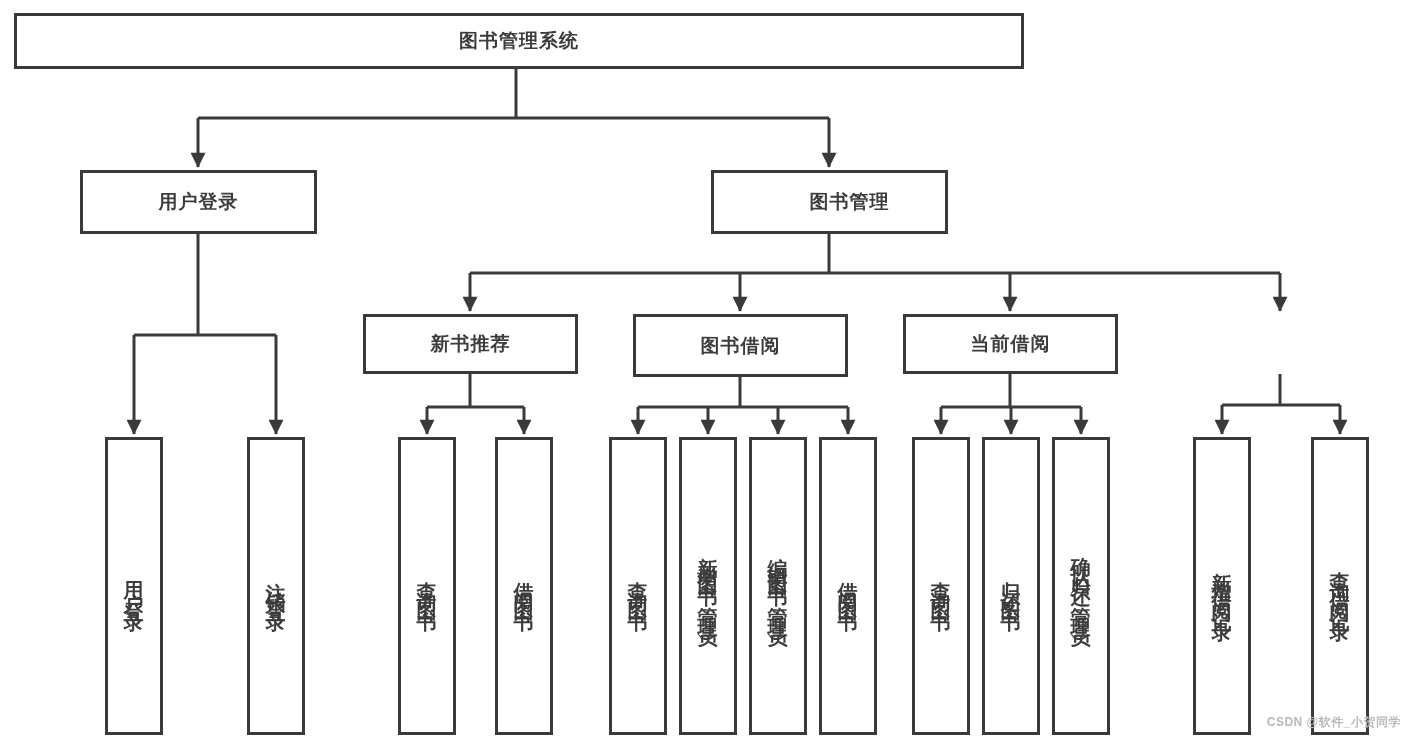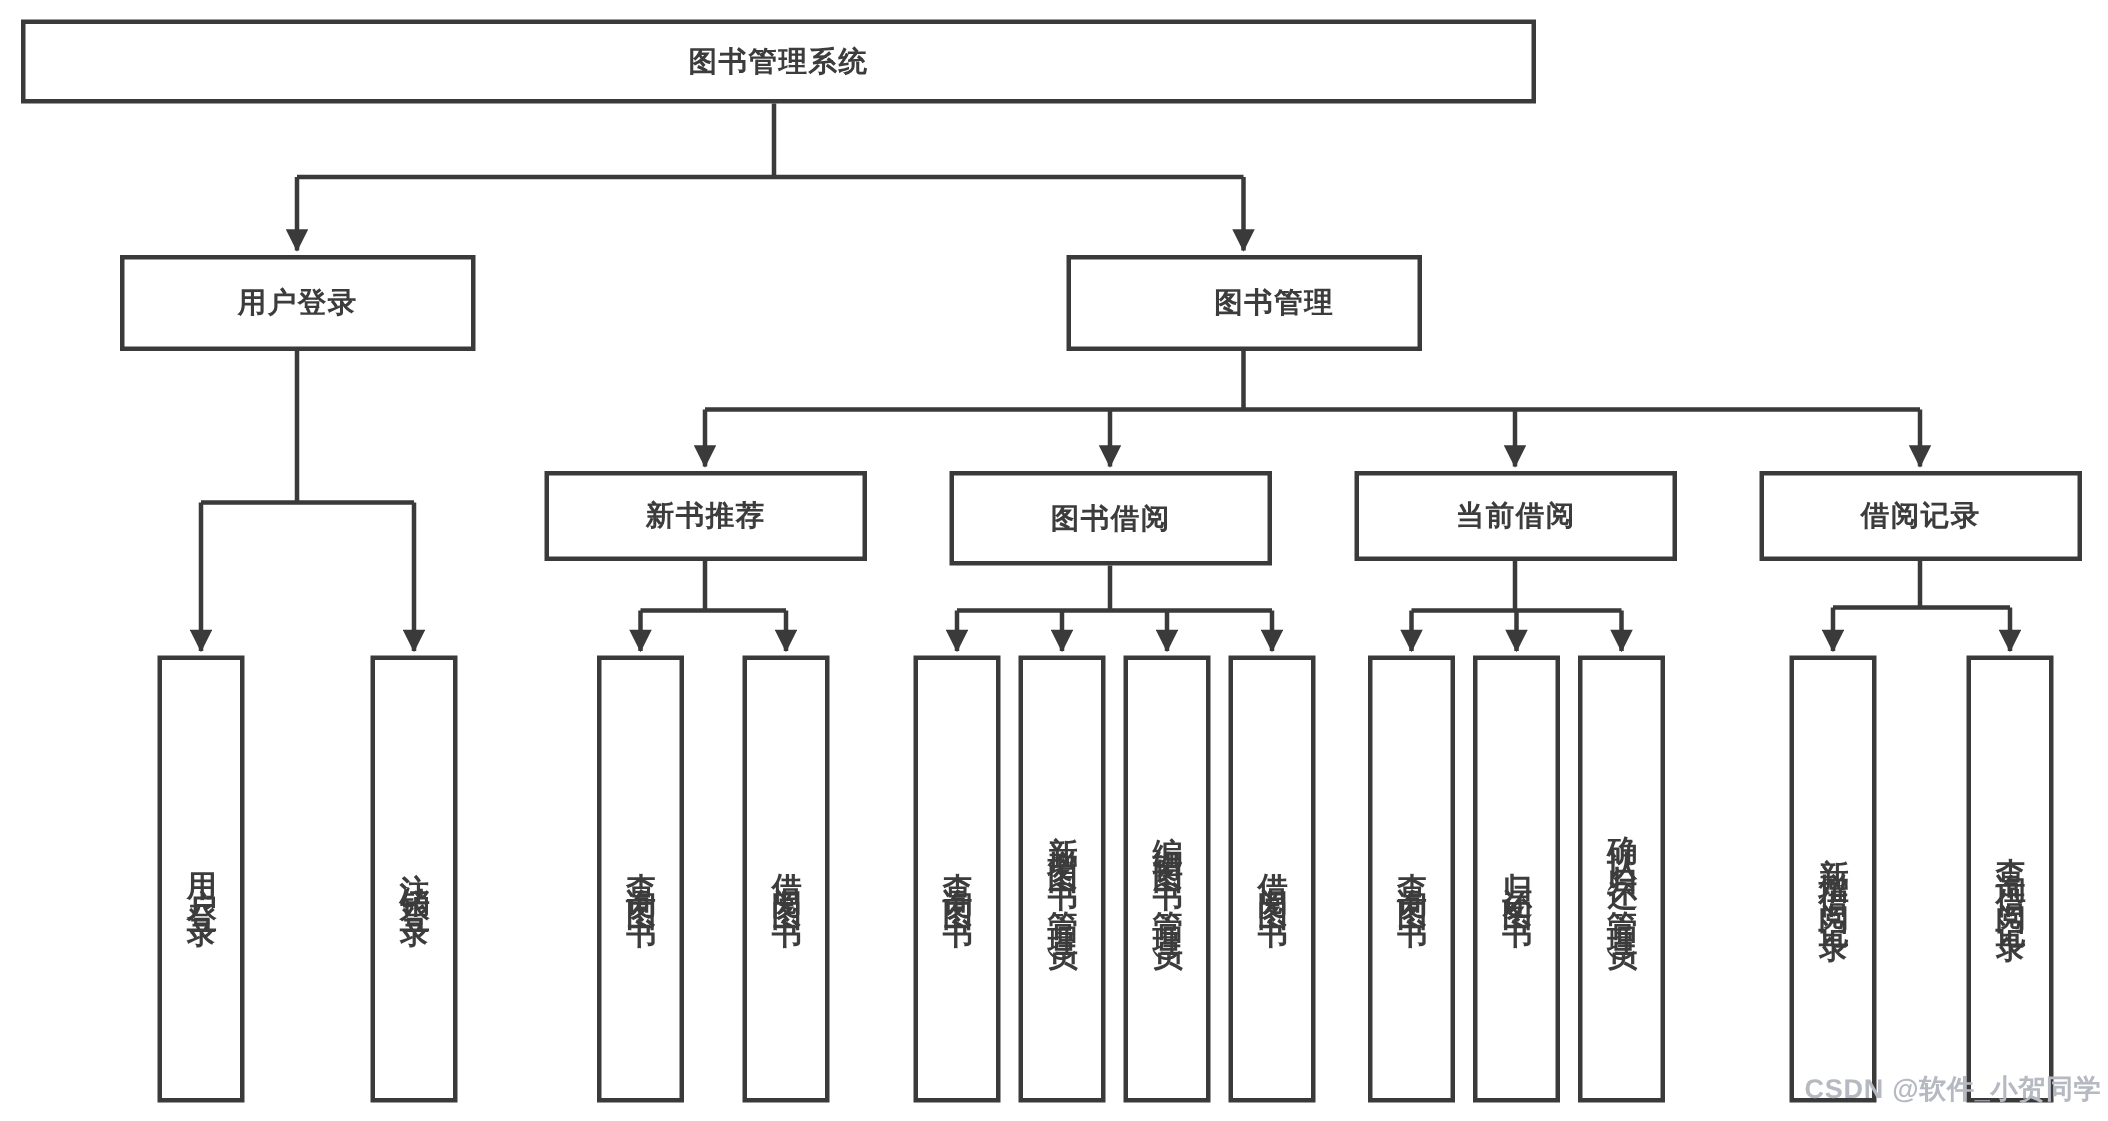--- a/index.html
+++ b/index.html
@@ -35,21 +35,21 @@
     text-orientation:mixed;
     font-size:20px;
     letter-spacing:10px;
     line-height:1;
     color:var(--text);
     white-space:nowrap;
   }
   .watermark{
     position:absolute;
     top:714px;right:4px;
-    font-size:18px;
+    font-size:12px;
     color:var(--wm);
     letter-spacing:0.5px;
     z-index:5;
   }
 </style>
 </head>
 <body>
 
 <div class="canvas">
 
@@ -109,23 +109,20 @@
 
   <div class="node hnode" style="left:363px;top:314px;width:215px;height:60px;align-items:center;">
     <span>新书推荐</span>
   </div>
   <div class="node hnode" style="left:633px;top:314px;width:215px;height:63px;">
     <span>图书借阅</span>
   </div>
   <div class="node hnode" style="left:903px;top:314px;width:215px;height:60px;">
     <span>当前借阅</span>
   </div>
-  <div class="node hnode" style="left:1173px;top:314px;width:215px;height:60px;">
-    <span>借阅记录</span>
-  </div>
 
   <div class="node leaf" style="left:105px;">
     <span class="vtext">用户登录</span>
   </div>
   <div class="node leaf" style="left:247px;">
     <span class="vtext">注销登录</span>
   </div>
 
   <div class="node leaf" style="left:398px;">
     <span class="vtext">查询图书</span>

